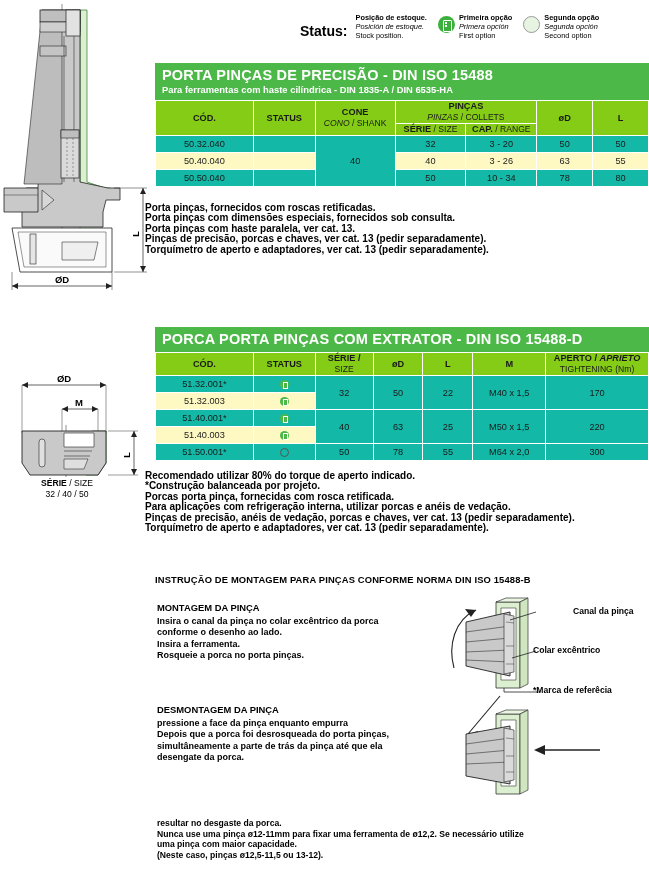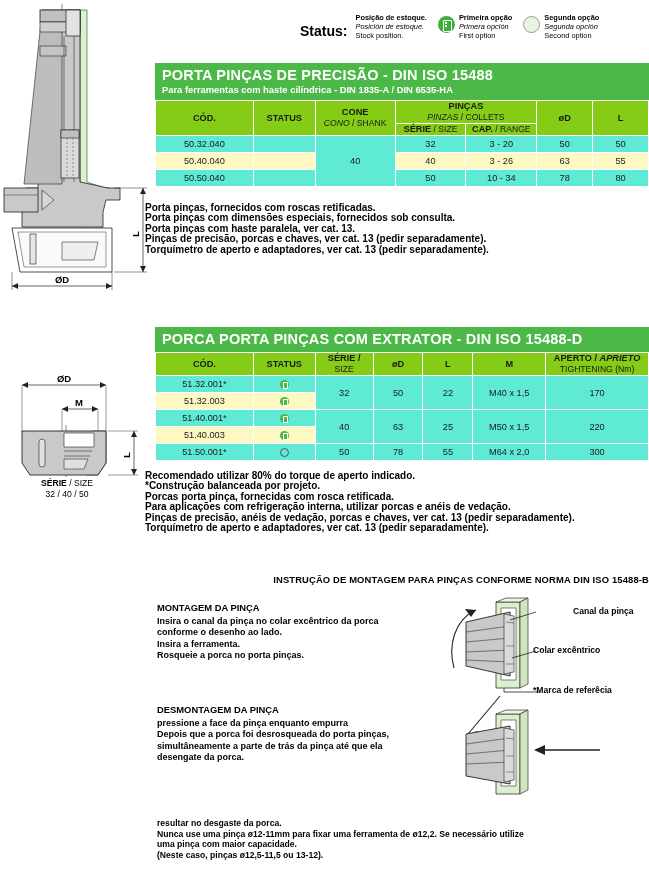--- a/index.html
+++ b/index.html
@@ -85,21 +85,21 @@
     line-height: 11px;
     padding: 0 2px;
   }
   table.cat thead th .sub {
     font-weight: normal; font-size: 8.6px;
   }
   table.cat tbody td {
     height: 17px;
     color: #1a1a1a;
   }
-  tr.r-light td { background: #5eead4; }
+  tr.r-light td { background: #14b8a6; }
   tr.r-dark  td { background: #fef9c3; }
   td.span-light { background: #EAF6E4; }
   td.span-dark  { background: #D7EDCB; }
 
   
   .dot-on {
     width: 9px; height: 9px; border-radius: 50%;
     background: #4CB848; display: inline-block; position: relative;
     vertical-align: middle;
   }
@@ -118,21 +118,21 @@
   .notes {
     position: absolute; left: 145px; width: 492px;
     font-size: 10px; font-weight: bold; line-height: 10.4px;
     color: #000;
   }
   .notes div { white-space: nowrap; }
 
   
   .instr-head {
     position: absolute; left: 155px; top: 574px; width: 494px;
-    text-align: right; font-size: 9.4px; font-weight: bold;
+    text-align: left; font-size: 9.4px; font-weight: bold;
     letter-spacing: .15px;
   }
   .sec-title {
     font-size: 9.4px; font-weight: bold; margin-bottom: 3px;
   }
   .sec-body {
     font-size: 9px; font-weight: bold; line-height: 11.4px;
   }
   .sec-body div { white-space: nowrap; }
 

